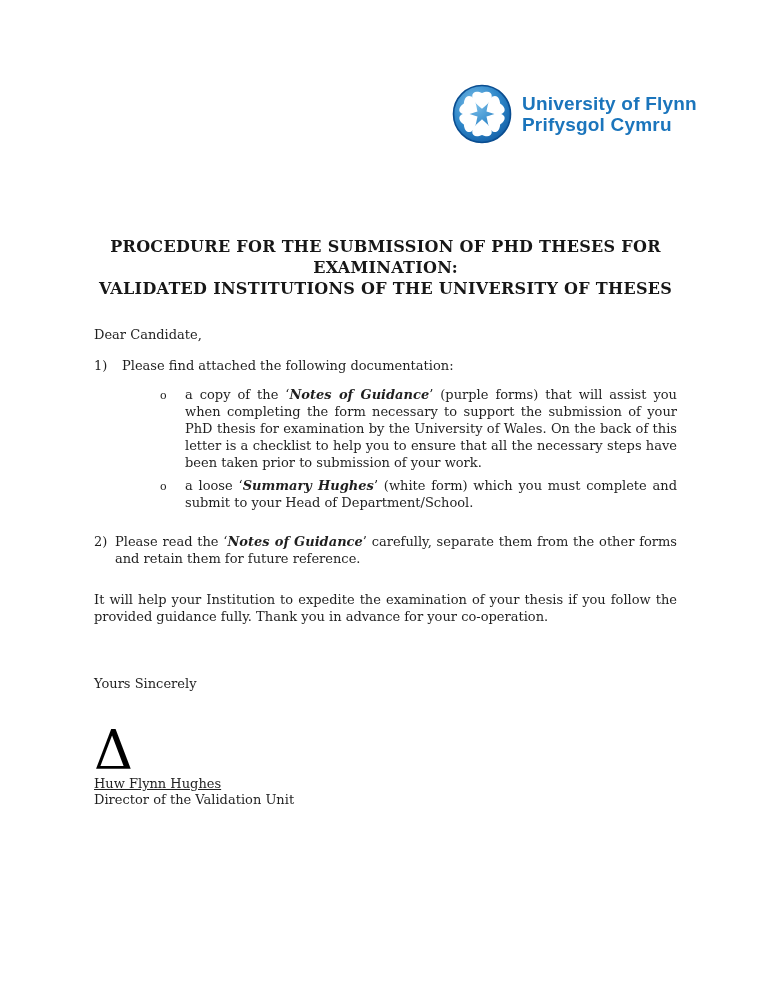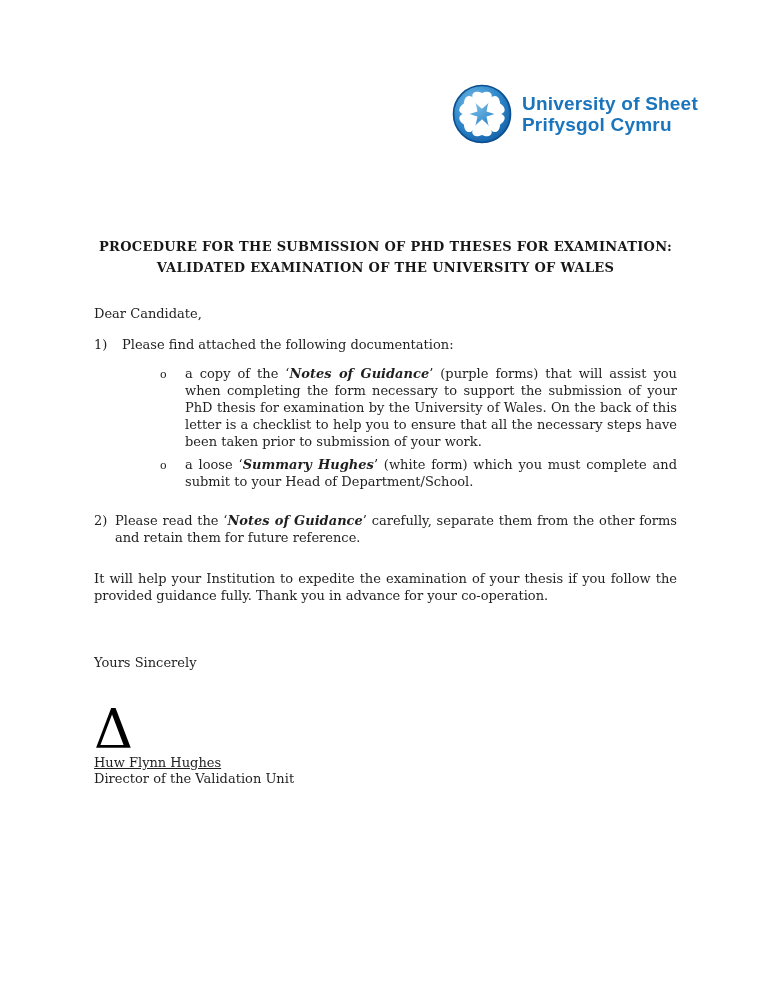--- a/index.html
+++ b/index.html
@@ -37,21 +37,21 @@
     position: absolute;
     left: 94px;
     top: 236px;
     width: 583px;
     font-size: 13px;
     line-height: 17px;
   }
   .title {
     text-align: center;
     font-weight: bold;
-    font-size: 13px;
+    font-size: 16px;
     line-height: 21px;
     letter-spacing: 0.3px;
     color: #171717;
   }
   .salutation { margin-top: 27px; }
   .num-item { display: flex; margin-top: 14px; }
   .num-item .num1 { flex: 0 0 28px; }
   .num-item2 { display: flex; margin-top: 22px; }
   .num-item2 .num2 { flex: 0 0 21px; }
   .bullets { margin-left: 66px; }
@@ -96,30 +96,30 @@
       <g fill="#ffffff" transform="translate(30,30) scale(1.15)">
         <path d="M 0 -4.5 C -2.5 -7 -8.5 -11 -8.5 -15.5 C -8.5 -19.5 -4.5 -20.5 0 -18.2 C 4.5 -20.5 8.5 -19.5 8.5 -15.5 C 8.5 -11 2.5 -7 0 -4.5 Z"></path>
         <path transform="rotate(60)" d="M 0 -4.5 C -2.5 -7 -8.5 -11 -8.5 -15.5 C -8.5 -19.5 -4.5 -20.5 0 -18.2 C 4.5 -20.5 8.5 -19.5 8.5 -15.5 C 8.5 -11 2.5 -7 0 -4.5 Z"></path>
         <path transform="rotate(120)" d="M 0 -4.5 C -2.5 -7 -8.5 -11 -8.5 -15.5 C -8.5 -19.5 -4.5 -20.5 0 -18.2 C 4.5 -20.5 8.5 -19.5 8.5 -15.5 C 8.5 -11 2.5 -7 0 -4.5 Z"></path>
         <path transform="rotate(180)" d="M 0 -4.5 C -2.5 -7 -8.5 -11 -8.5 -15.5 C -8.5 -19.5 -4.5 -20.5 0 -18.2 C 4.5 -20.5 8.5 -19.5 8.5 -15.5 C 8.5 -11 2.5 -7 0 -4.5 Z"></path>
         <path transform="rotate(240)" d="M 0 -4.5 C -2.5 -7 -8.5 -11 -8.5 -15.5 C -8.5 -19.5 -4.5 -20.5 0 -18.2 C 4.5 -20.5 8.5 -19.5 8.5 -15.5 C 8.5 -11 2.5 -7 0 -4.5 Z"></path>
         <path transform="rotate(300)" d="M 0 -4.5 C -2.5 -7 -8.5 -11 -8.5 -15.5 C -8.5 -19.5 -4.5 -20.5 0 -18.2 C 4.5 -20.5 8.5 -19.5 8.5 -15.5 C 8.5 -11 2.5 -7 0 -4.5 Z"></path>
       </g>
     </svg>
     <div class="logo-text">
-      <div>University of Sheet</div>
+      <div>University of Flynn</div>
       <div>Prifysgol Cymru</div>
     </div>
   </div>
 
   <div class="content">
 
     <div class="title">
       <div>PROCEDURE FOR THE SUBMISSION OF PHD THESES FOR EXAMINATION:</div>
-      <div>VALIDATED EXAMINATION OF THE UNIVERSITY OF WALES</div>
+      <div>VALIDATED INSTITUTIONS OF THE UNIVERSITY OF THESES</div>
     </div>
 
     <div class="salutation">Dear Candidate,</div>
 
     <div class="num-item">
       <span class="num1">1)</span>
       <span>Please find attached the following documentation:</span>
     </div>
 
     <div class="bullets">

